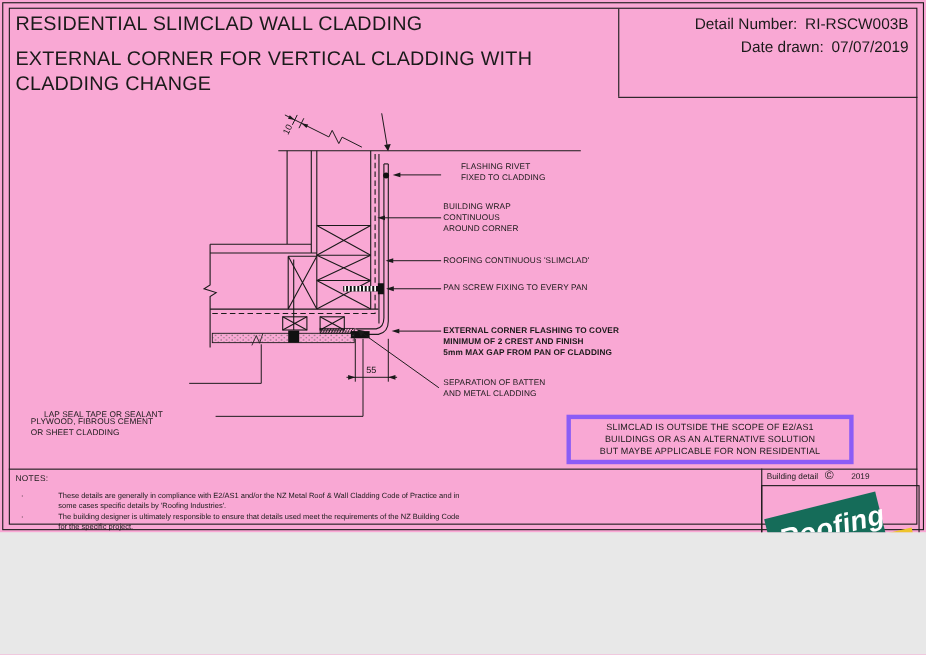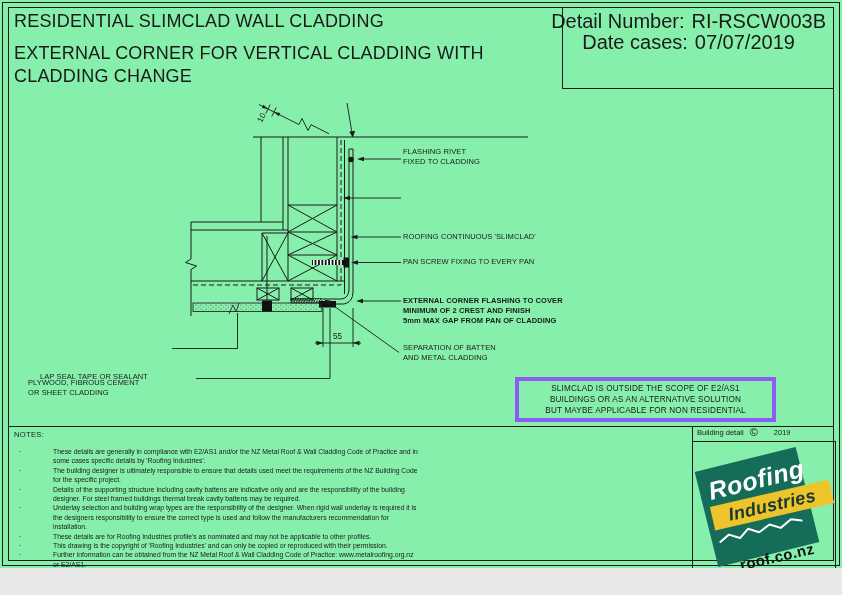--- a/index.html
+++ b/index.html
@@ -1,25 +1,25 @@
 <!DOCTYPE html>
 <html><head>
 <meta charset="utf-8">
 <style>
   html,body{margin:0;padding:0;background:#e8e8e8;}
-  .page{position:relative;width:842px;height:568px;background:#86efac;
+  .page{position:relative;width:842px;height:484px;background:#f9a8d4;
         font-family:"Liberation Sans",sans-serif;color:#1a1a1a;overflow:hidden;margin:0 auto;}
   .abs{position:absolute;}
   .border-outer{position:absolute;inset:2px;border:1px solid #1a1a1a;pointer-events:none;}
   .border-inner{position:absolute;left:8px;top:7px;right:8px;bottom:7px;border:1px solid #1a1a1a;pointer-events:none;}
   .hline{position:absolute;border-top:1px solid #1a1a1a;height:0;}
   .vline{position:absolute;border-left:1px solid #1a1a1a;width:0;}
   .title1{left:14px;top:11px;font-size:18px;letter-spacing:.2px;white-space:nowrap;}
   .title2{left:14px;top:42px;font-size:18px;line-height:23px;width:560px;letter-spacing:.2px;}
-  .meta{right:16px;top:11px;text-align:center;font-size:20px;line-height:21px;white-space:nowrap;}
+  .meta{right:16px;top:11px;text-align:right;font-size:14px;line-height:21px;white-space:nowrap;}
   .meta .val{margin-left:7px;}
   .co{position:absolute;font-size:7.5px;line-height:10px;white-space:pre-line;letter-spacing:.1px;}
   .co-right{left:403px;}
   .notice{left:515px;top:377px;width:253px;height:35px;border:4px solid #8b5cf6;
           text-align:center;font-size:8.2px;line-height:11.2px;padding-top:2px;letter-spacing:.15px;}
   .notes-title{left:14px;top:430px;font-size:7.6px;letter-spacing:.3px;}
   .notes{left:14px;top:447px;width:410px;font-size:6.8px;line-height:9.4px;}
   .note-row{display:flex;}
   .note-bullet{width:34px;flex:none;padding-left:5px;}
   .note-text{width:368px;}
@@ -48,21 +48,21 @@
   <div class="border-inner"></div>
 
   <div class="abs title1">RESIDENTIAL SLIMCLAD WALL CLADDING</div>
   <div class="abs title2">EXTERNAL CORNER FOR VERTICAL CLADDING WITH CLADDING CHANGE</div>
 
   <div class="vline" style="left:562px;top:8px;height:80px;"></div>
   <div class="hline" style="left:562px;top:88px;width:272px;"></div>
 
   <div class="abs meta">
     <div><span>Detail Number:</span><span class="val">RI-RSCW003B</span></div>
-    <div><span>Date cases:</span><span class="val">07/07/2019</span></div>
+    <div><span>Date drawn:</span><span class="val">07/07/2019</span></div>
   </div>
 
   <svg class="abs" style="left:0;top:0;" width="842" height="595" viewBox="0 0 842 595">
     <defs>
       <pattern id="pStip" width="5" height="4" patternUnits="userSpaceOnUse">
         <circle cx="1" cy="1" r="0.6" fill="#555"></circle>
         <circle cx="3.5" cy="3" r="0.6" fill="#777"></circle>
       </pattern>
       <pattern id="pHatch" width="2.5" height="5" patternUnits="userSpaceOnUse">
         <path d="M0,5 L2.5,0" stroke="#111" stroke-width="0.9" fill="none"></path>
@@ -146,22 +146,25 @@
       <path d="M196,378.5 H330 V308"></path>
     </g>
     <polygon points="357,159 364,156.8 364,161.2" fill="#1a1a1a"></polygon>
     <polygon points="343,198 350,195.8 350,200.2" fill="#1a1a1a"></polygon>
     <polygon points="350.5,237 357.5,234.8 357.5,239.2" fill="#1a1a1a"></polygon>
     <polygon points="351,262.5 358,260.3 358,264.7" fill="#1a1a1a"></polygon>
     <polygon points="356,301 363,298.8 363,303.2" fill="#1a1a1a"></polygon>
     <polygon points="324.5,299.5 331.8,301 328.2,305.8" fill="#1a1a1a"></polygon>
   </svg>
 
-  <div class="co co-right" style="top:147px;">FLASHING RIVET
+  <div class="co co-right" style="top:147px;margin-left:16px;">FLASHING RIVET
 FIXED TO CLADDING</div>
+  <div class="co co-right" style="top:183px;">BUILDING WRAP
+CONTINUOUS
+AROUND CORNER</div>
   <div class="co co-right" style="top:232px;">ROOFING CONTINUOUS 'SLIMCLAD'</div>
   <div class="co co-right" style="top:257px;">PAN SCREW FIXING TO EVERY PAN</div>
   <div class="co co-right" style="top:296px;font-weight:bold;">EXTERNAL CORNER FLASHING TO COVER
 MINIMUM OF 2 CREST AND FINISH
 5mm MAX GAP FROM PAN OF CLADDING</div>
   <div class="co co-right" style="top:343px;">SEPARATION OF BATTEN
 AND METAL CLADDING</div>
   <div class="co" style="left:28px;top:330px;width:140px;text-align:left;margin-top:48px;">PLYWOOD, FIBROUS CEMENT
 OR SHEET CLADDING</div>
   <div class="co" style="left:40px;top:372px;width:152px;">LAP SEAL TAPE OR SEALANT</div>

